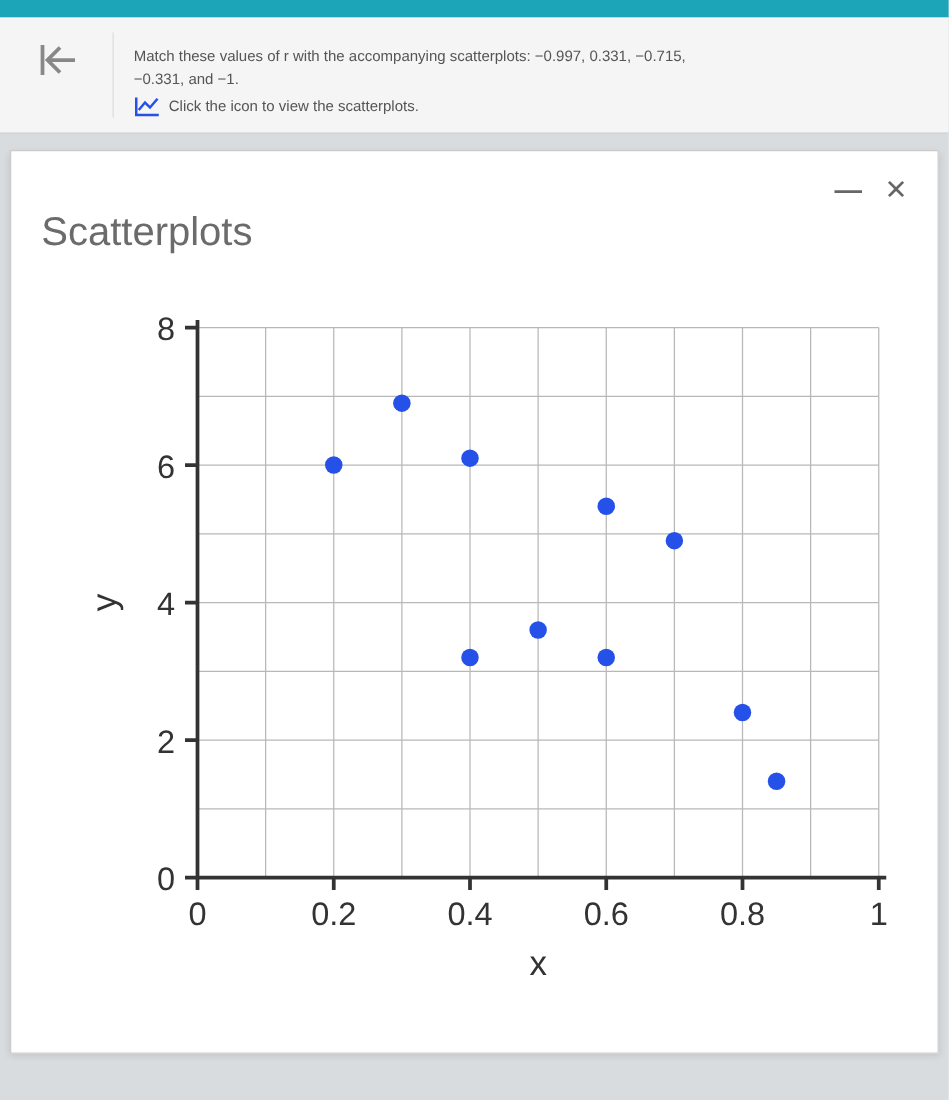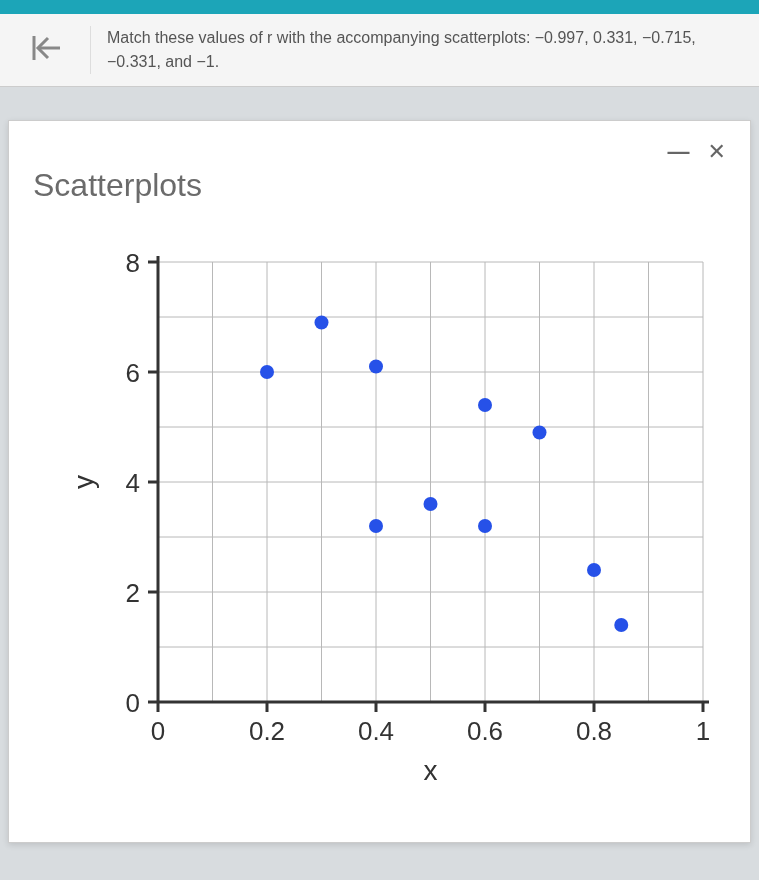--- a/index.html
+++ b/index.html
@@ -33,22 +33,23 @@
     .back-svg { width: 34px; height: 28px; }
     .divider-v {
       width: 1px;
       background: #ddd;
       align-self: stretch;
       margin-right: 16px;
     }
     .question-text {
       flex: 1;
       color: #555;
-      font-size: 16px;
+      font-size: 12px;
       line-height: 1.5;
+      margin-top: 10px;
     }
     .icon-row {
       display: flex;
       align-items: center;
       gap: 6px;
       margin-top: 4px;
     }
     .chart-icon-svg { width: 22px; height: 18px; }
     .modal {
       position: absolute;
@@ -115,20 +116,27 @@
     <svg class="back-svg" viewBox="0 0 34 28">
       <line x1="6" y1="2" x2="6" y2="26" stroke="#888" stroke-width="3"></line>
       <line x1="10" y1="14" x2="32" y2="14" stroke="#888" stroke-width="3"></line>
       <polyline points="20,4 10,14 20,24" fill="none" stroke="#888" stroke-width="3"></polyline>
     </svg>
   </div>
   <div class="divider-v"></div>
   <div class="question-text">
     <span>Match these values of r with the accompanying scatterplots: −0.997, 0.331, −0.715,</span><br>
     <span>−0.331, and −1.</span>
+    <div class="icon-row">
+      <svg class="chart-icon-svg" viewBox="0 0 22 18">
+        <polyline points="2,2 2,16 20,16" fill="none" stroke="#2651e8" stroke-width="2"></polyline>
+        <polyline points="4,12 9,6 13,10 19,3" fill="none" stroke="#2651e8" stroke-width="2"></polyline>
+      </svg>
+      <span style="color:#555;">Click the icon to view the scatterplots.</span>
+    </div>
   </div>
 </div>
 
 <div class="modal">
   <div class="modal-header">
     <span class="win-btn" style="font-weight:700;">—</span>
     <span class="win-btn">✕</span>
   </div>
   <div class="modal-title">Scatterplots</div>
 

